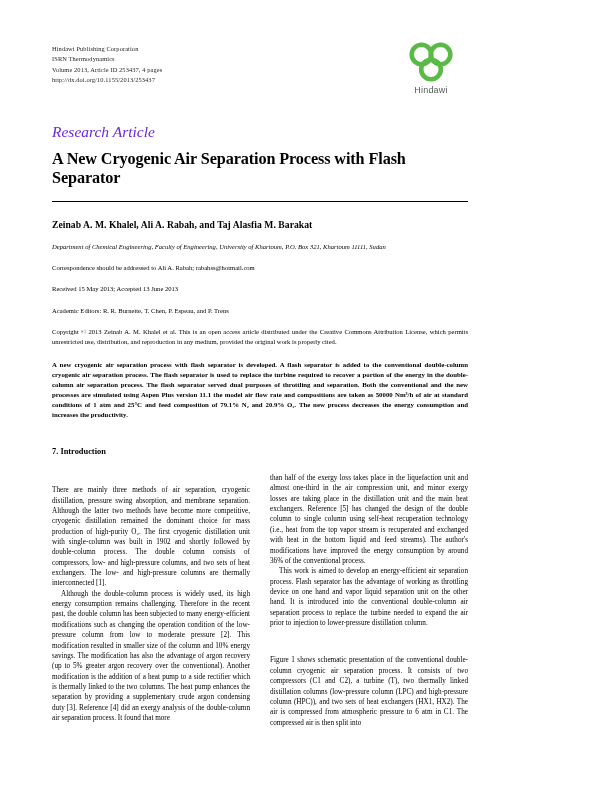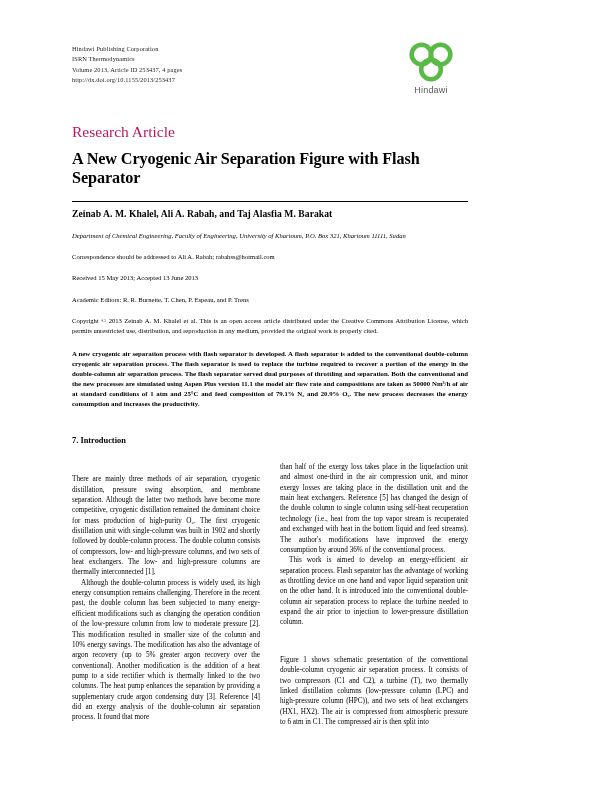--- a/index.html
+++ b/index.html
@@ -12,21 +12,21 @@
     background: #ffffff;
     font-family: "Liberation Serif", serif;
     color: #000000;
     overflow: hidden;
   }
   .page {
     position: relative;
     width: 520px;
     height: 800px;
     box-sizing: border-box;
-    padding: 44px 52px 30px 72px;
+    padding: 44px 52px 30px 52px;
   }
 
   
   .masthead {
     font-size: 6.4px;
     line-height: 1.62;
     color: #231f20;
     letter-spacing: 0.1px;
   }
   .masthead div { white-space: nowrap; }
@@ -42,41 +42,42 @@
   .logo-word {
     font-family: "Liberation Sans", sans-serif;
     font-size: 9px;
     color: #58595b;
     letter-spacing: 0.2px;
     margin-top: 3px;
   }
 
   
   .article-type {
+    font-style: italic;
     font-size: 15.5px;
     margin-top: 37px;
-    color: #be185d;
+    color: #6d28d9;
   }
   .article-title {
     font-size: 16.2px;
     font-weight: bold;
     margin-top: 9px;
     letter-spacing: -0.1px;
     color: #000;
   }
   .rule {
     border: none;
     border-top: 0.8px solid #000;
     margin: 13px 0 0 0;
   }
 
   .authors {
     font-size: 9.6px;
     font-weight: bold;
-    margin-top: 6px;
+    margin-top: 17px;
     letter-spacing: 0.05px;
   }
   .affil {
     font-size: 6.6px;
     font-style: italic;
     margin-top: 12px;
     line-height: 1.4;
   }
   .meta-line {
     font-size: 6.6px;
@@ -139,21 +140,21 @@
       <g fill="none" stroke="#5aba47" stroke-width="4.6">
         <circle cx="13.5" cy="12.5" r="9.8"></circle>
         <circle cx="32.5" cy="12.5" r="9.8"></circle>
         <circle cx="23" cy="27.5" r="9.8"></circle>
       </g>
     </svg>
     <div class="logo-word">Hindawi</div>
   </div>
 
   <div class="article-type">Research Article</div>
-  <div class="article-title">A New Cryogenic Air Separation Figure with Flash Separator</div>
+  <div class="article-title">A New Cryogenic Air Separation Process with Flash Separator</div>
   <hr class="rule">
 
   <div class="authors">Zeinab A. M. Khalel, Ali A. Rabah, and Taj Alasfia M. Barakat</div>
   <div class="affil">Department of Chemical Engineering, Faculty of Engineering, University of Khartoum, P.O. Box 321, Khartoum 11111, Sudan</div>
   <div class="meta-line">Correspondence should be addressed to Ali A. Rabah; rabahss@hotmail.com</div>
   <div class="meta-line">Received 15 May 2013; Accepted 13 June 2013</div>
   <div class="meta-line">Academic Editors: R. R. Burnette, T. Chen, P. Espeau, and P. Trens</div>
   <div class="copyright">Copyright © 2013 Zeinab A. M. Khalel et al. This is an open access article distributed under the Creative Commons Attribution License, which permits unrestricted use, distribution, and reproduction in any medium, provided the original work is properly cited.</div>
   <div class="abstract">A new cryogenic air separation process with flash separator is developed. A flash separator is added to the conventional double-column cryogenic air separation process. The flash separator is used to replace the turbine required to recover a portion of the energy in the double-column air separation process. The flash separator served dual purposes of throttling and separation. Both the conventional and the new processes are simulated using Aspen Plus version 11.1 the model air flow rate and compositions are taken as 50000 Nm³/h of air at standard conditions of 1 atm and 25°C and feed composition of 79.1% N₂ and 20.9% O₂. The new process decreases the energy consumption and increases the productivity.</div>
 

